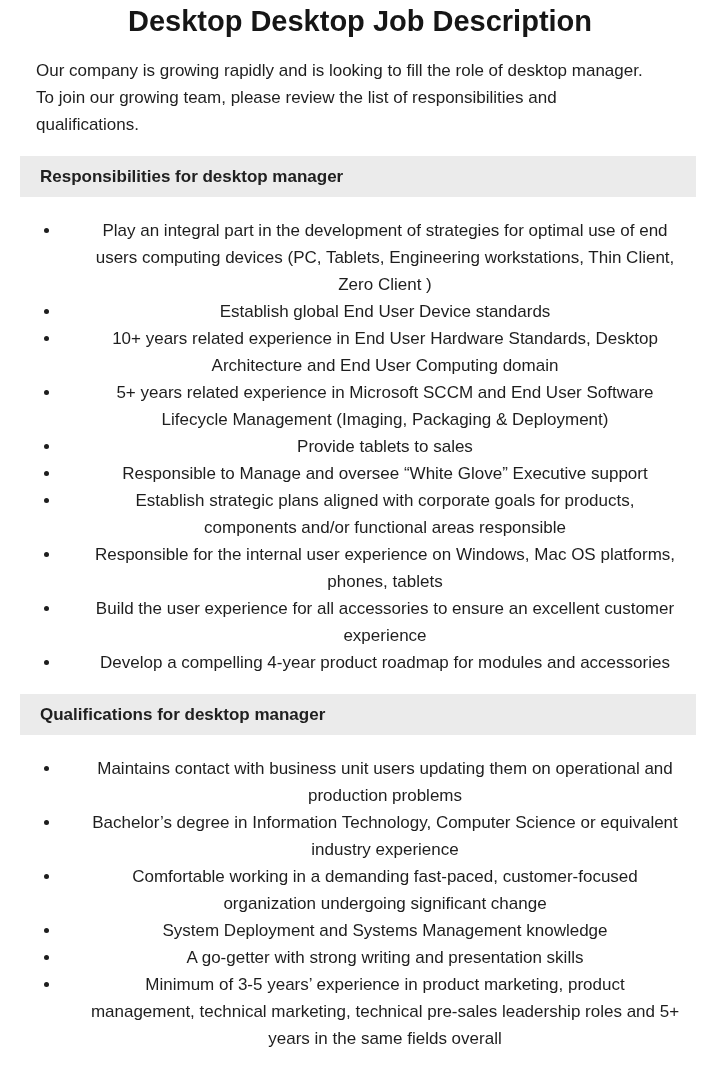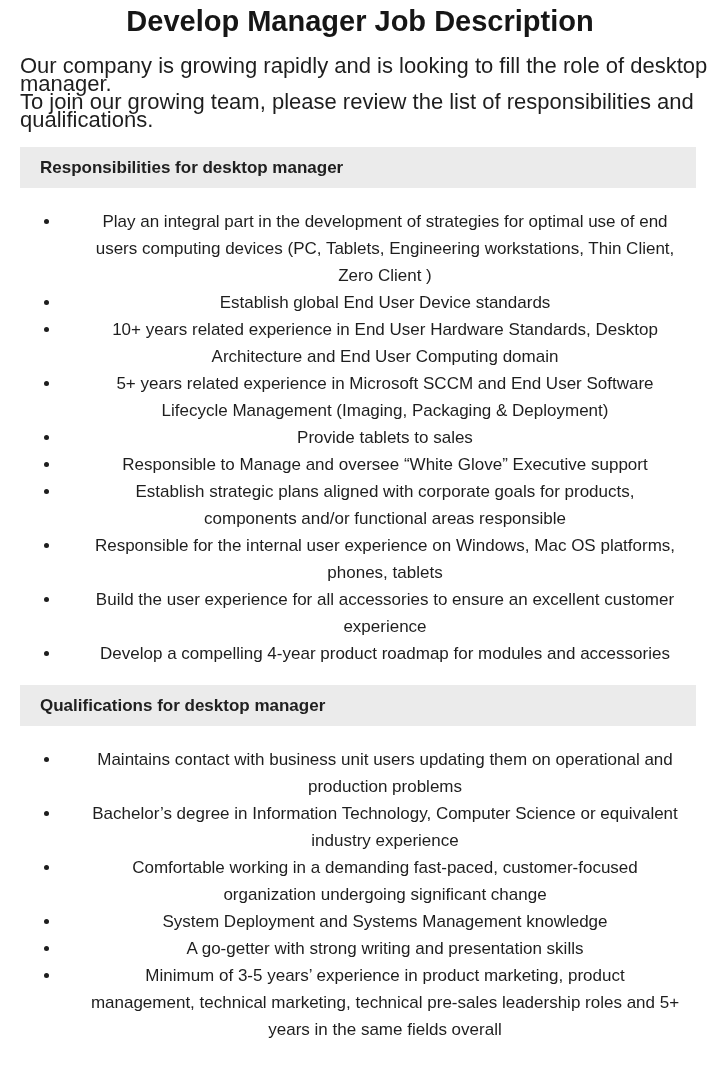--- a/index.html
+++ b/index.html
@@ -15,23 +15,23 @@
   .doc { width: 720px; height: 1083px; }
   .title {
     font-size: 29px;
     line-height: 38px;
     font-weight: 700;
     text-align: center;
     margin: 2px 0 0 0;
     color: #161616;
   }
   .intro {
-    font-size: 22px;
-    line-height: 18px;
-    margin: 17px 10px 0 20px;
+    font-size: 17px;
+    line-height: 27px;
+    margin: 17px 10px 0 36px;
     white-space: pre-line;
   }
   .sec-head {
     background: #ebebeb;
     margin: 18px 24px 0 20px;
     height: 41px;
     display: flex;
     align-items: center;
     padding: 16px 20px;
   }
@@ -62,21 +62,21 @@
     height: 5px;
     border-radius: 50%;
     background: #1e1e1e;
   }
 </style>
 </head>
 <body>
 
 <main class="doc">
 
-  <h1 class="title">Develop Manager Job Description</h1>
+  <h1 class="title">Desktop Desktop Job Description</h1>
 
   <p class="intro">Our company is growing rapidly and is looking to fill the role of desktop manager.
 To join our growing team, please review the list of responsibilities and
 qualifications.</p>
 
   <section>
     <div class="sec-head">
       <h2>Responsibilities for desktop manager</h2>
     </div>
     <ul class="bullets">

